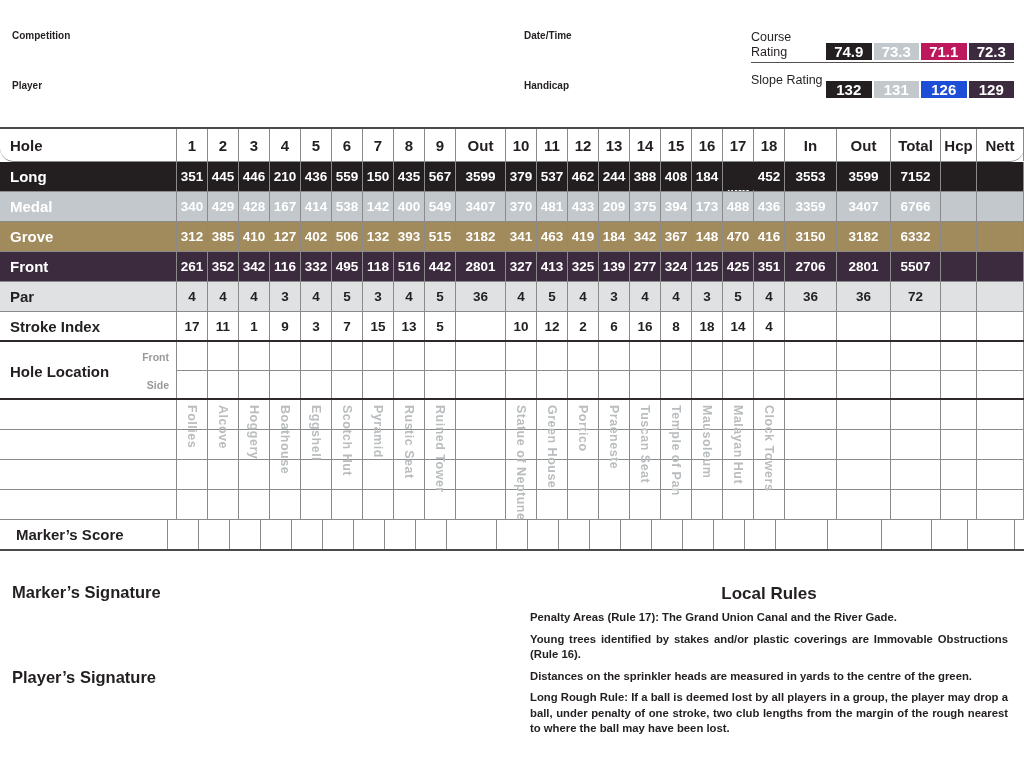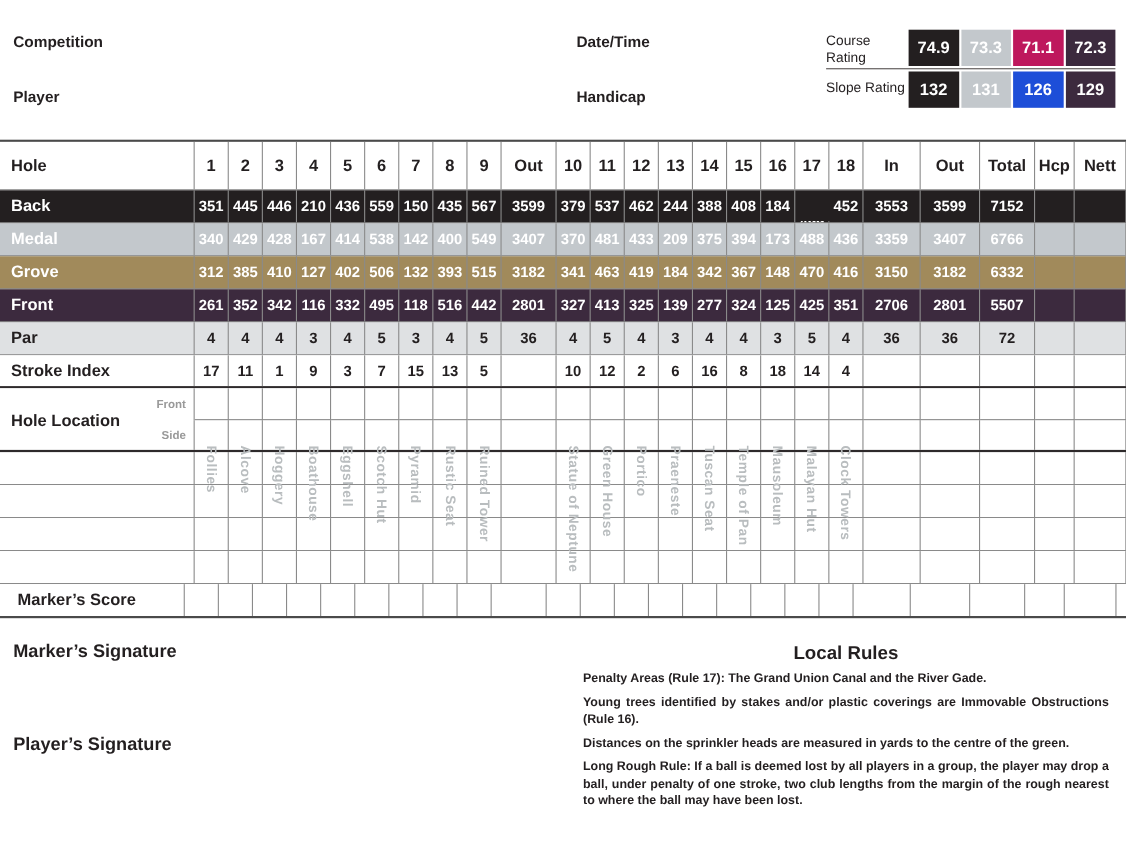--- a/index.html
+++ b/index.html
@@ -1,32 +1,32 @@
 <!DOCTYPE html>
 <html><head>
 <meta charset="utf-8">
 <style>
   html,body{margin:0;padding:0;background:#fff;}
   body{width:1024px;height:767px;position:relative;font-family:"Liberation Sans",sans-serif;color:#231f20;overflow:hidden;}
   .abs{position:absolute;}
-  .toplabel{font-weight:bold;font-size:14px;}
+  .toplabel{font-weight:bold;font-size:10px;}
 
   
   .ratings{position:absolute;top:27px;right:10px;width:263px;}
   .rrow{display:flex;height:35px;align-items:stretch;}
   .rrow + .rrow{border-top:1px solid #55504f;}
   .rlabel{width:73px;font-size:12.5px;line-height:1.15;display:flex;align-items:center;}
-  .rcells{display:flex;flex:1;gap:2px;padding:0 0 2px 2px;}
+  .rcells{display:flex;flex:1;gap:2px;padding:0 0 2px 2px;align-items:flex-end;}
   .rrow:last-child .rcells{padding-top:2px;padding-bottom:0;}
   .rcell{width:45.5px;display:flex;align-items:center;justify-content:center;font-weight:bold;font-size:15px;}
 
   
   .scorecard{position:absolute;left:0;top:127px;width:1024px;border-top:2px solid #4a4a4a;}
   .trow{display:flex;height:30px;border-bottom:1px solid #8a8a8a;box-sizing:border-box;background:#fff;}
-  .trow.header{height:44px;}
+  .trow.header{height:33px;border-radius:14px;}
   .tcell{box-sizing:border-box;border-right:1px solid #8a8a8a;display:flex;align-items:center;justify-content:center;
          font-weight:bold;font-size:13.5px;overflow:hidden;}
   .tcell.label{justify-content:flex-start;padding-left:10px;font-size:15px;}
   .trow.header .tcell{font-size:15px;}
   .trow.thick{border-bottom:2px solid #2e2a2b;}
   .hl-wrap{position:relative;}
   .hl-row{height:29px;display:flex;box-sizing:border-box;background:#fff;}
   .hl-row .tcell{border-bottom:1px solid #8a8a8a;}
   .hl-row .hl-label{border-bottom:none;justify-content:flex-end;padding-right:7px;color:#999;font-size:10.5px;}
   .hl-row2{border-bottom:2px solid #2e2a2b;}
@@ -94,21 +94,21 @@
       <div class="tcell" style="width: 31px;">16</div>
       <div class="tcell" style="width: 31px;">17</div>
       <div class="tcell" style="width: 31px;">18</div>
       <div class="tcell" style="width: 52px;">In</div>
       <div class="tcell" style="width: 54px;">Out</div>
       <div class="tcell" style="width: 50px;">Total</div>
       <div class="tcell" style="width: 36px;">Hcp</div>
       <div class="tcell" style="width: 47px;">Nett</div>
     </div>
     <div class="trow" style="background: rgb(35, 31, 32); color: rgb(255, 255, 255);">
-      <div class="tcell label" style="width: 177px;">Back</div>
+      <div class="tcell label" style="width: 177px;">Long</div>
       <div class="tcell" style="width: 31px;">351</div>
       <div class="tcell" style="width: 31px;">445</div>
       <div class="tcell" style="width: 31px;">446</div>
       <div class="tcell" style="width: 31px;">210</div>
       <div class="tcell" style="width: 31px;">436</div>
       <div class="tcell" style="width: 31px;">559</div>
       <div class="tcell" style="width: 31px;">150</div>
       <div class="tcell" style="width: 31px;">435</div>
       <div class="tcell" style="width: 31px;">567</div>
       <div class="tcell" style="width: 50px;">3599</div>

